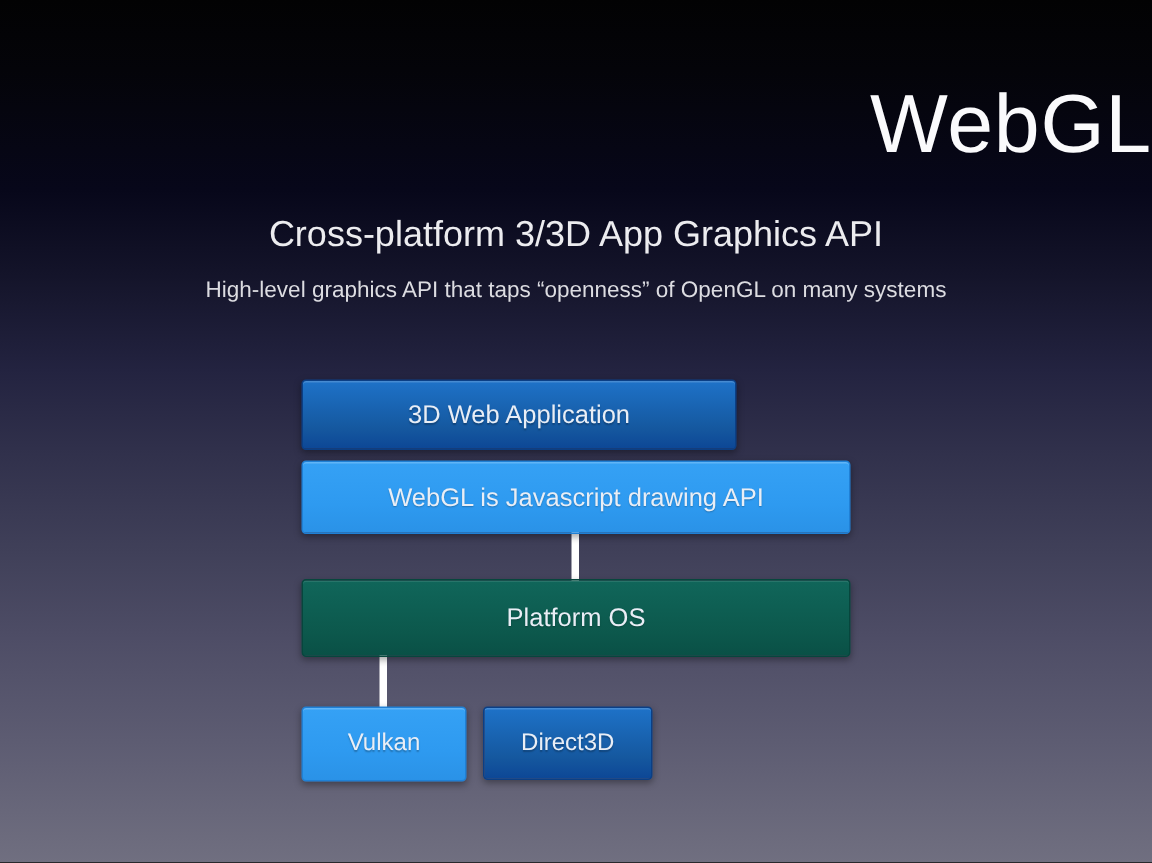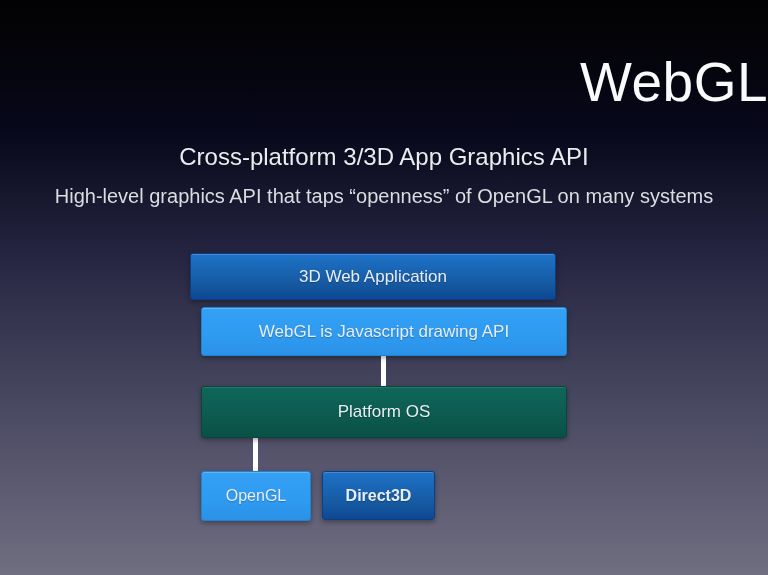--- a/index.html
+++ b/index.html
@@ -46,21 +46,21 @@
     font-size: 24px;
     font-weight: 400;
     color: #ececef;
   }
   .slide-description {
     position: absolute;
     top: 185px;
     left: 0;
     width: 100%;
     text-align: center;
-    font-size: 20px;
+    font-size: 15px;
     font-weight: 400;
     color: #dcdce1;
   }
   .box {
     position: absolute;
     display: flex;
     align-items: center;
     justify-content: center;
     border-radius: 3px;
     color: #e9eef6;
@@ -77,25 +77,25 @@
   .box--lightblue {
     background: linear-gradient(to bottom, #35a1f5 0%, #2e9af0 60%, #2a92e7 100%);
     border: 1px solid #1f80d5;
     box-shadow: inset 0 1px 0 rgba(255,255,255,0.22), 0 2px 5px rgba(0,0,0,0.35);
   }
   .box--teal {
     background: linear-gradient(to bottom, #10665a 0%, #0c584c 70%, #0a5046 100%);
     border: 1px solid #07463d;
     box-shadow: inset 0 1px 0 rgba(255,255,255,0.10), 0 2px 5px rgba(0,0,0,0.35);
   }
-  .box-webapp    { left: 190px; top: 253px; width: 366px; height: 47px; font-size: 17px; }
+  .box-webapp    { left: 201px; top: 253px; width: 290px; height: 47px; font-size: 17px; }
   .box-webgl     { left: 201px; top: 307px; width: 366px; height: 49px; font-size: 17px; }
   .box-platform  { left: 201px; top: 386px; width: 366px; height: 52px; font-size: 17px; }
   .box-opengl    { left: 201px; top: 471px; width: 110px; height: 50px; font-size: 16px; }
-  .box-direct3d  { left: 322px; top: 471px; width: 113px; height: 49px; font-size: 16px; font-weight: bold; }
+  .box-direct3d  { left: 322px; top: 471px; width: 113px; height: 49px; font-size: 16px; }
   .box-vulkan    { left: 452px; top: 471px; width: 116px; height: 49px; font-size: 16px; }
   .connector {
     position: absolute;
     width: 5px;
     background: #ffffff;
     border-radius: 1px;
     z-index: 1;
   }
   .connector-1 { left: 381px; top: 352px; height: 38px; }
   .connector-2 { left: 253px; top: 434px; height: 42px; }
@@ -121,21 +121,21 @@
 
   <div class="box box--teal box-platform">
     <span>Platform OS</span>
   </div>
 
   <div class="box box--lightblue box-webgl">
     <span>WebGL is Javascript drawing API</span>
   </div>
 
   <div class="box box--lightblue box-opengl">
-    <span>OpenGL</span>
+    <span>Vulkan</span>
   </div>
 
   <div class="box box--blue box-direct3d">
     <span>Direct3D</span>
   </div>
 
 
 </div>
 
 </body></html>

